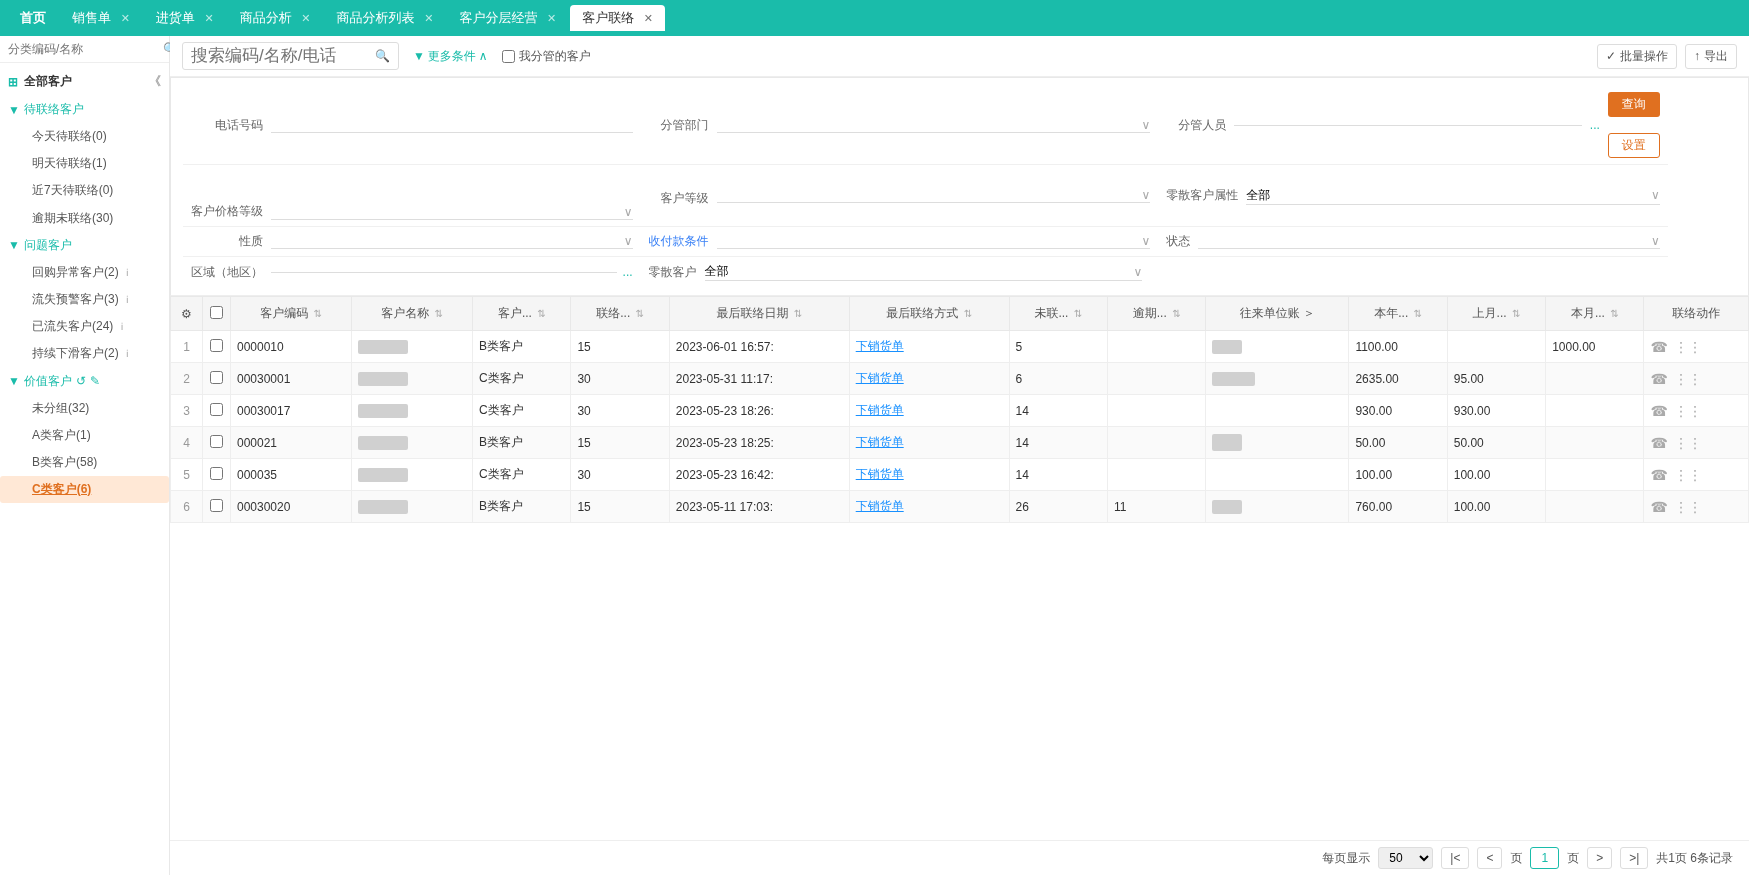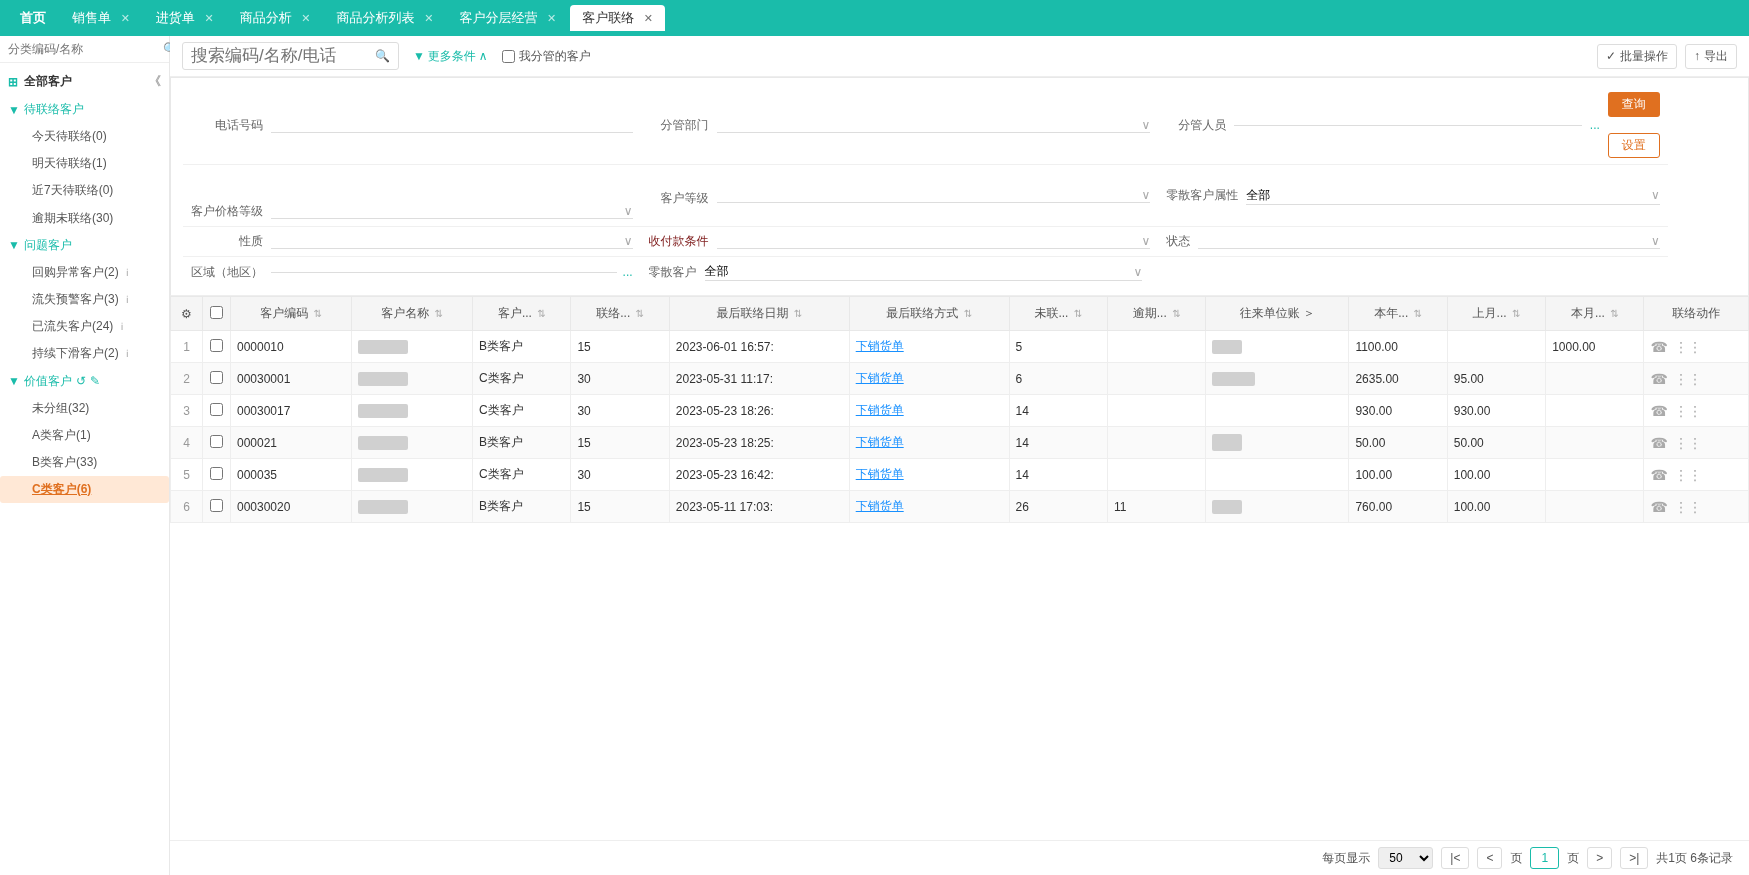--- a/index.html
+++ b/index.html
@@ -114,21 +114,21 @@
       <div class="sidebar-item">持续下滑客户(2) <span class="info-icon">ℹ</span></div>
 
       <div class="sidebar-section-title">
         <span class="arrow">▼</span>
         <span>价值客户</span>
         <span style="margin-left:4px; color:#1abcaa; cursor:pointer;">↺</span>
         <span style="margin-left:4px; color:#1abcaa; cursor:pointer;">✎</span>
       </div>
       <div class="sidebar-item">未分组(32)</div>
       <div class="sidebar-item">A类客户(1)</div>
-      <div class="sidebar-item">B类客户(33)</div>
+      <div class="sidebar-item">B类客户(58)</div>
       <div class="sidebar-item active">C类客户(6)</div>
     </div>
   </div>
 
   <div class="main-area">
 
     <div class="toolbar">
       <div class="search-box">
         <input type="text" style="width: 180px;" placeholder="搜索编码/名称/电话">
         <span style="color:#aaa;">🔍</span>
@@ -170,21 +170,21 @@
       <div style="display:flex; align-items:center; width:calc(33.33% - 8px); padding:6px 8px; border-bottom:1px solid #f0f0f0;">
         <span style="width:60px; color:#666; text-align:right; flex-shrink:0;">分管人员</span>
         <div style="flex:1; border-bottom:1px solid #ddd; margin-left:8px;"></div>
         <span style="color:#1abcaa; margin-left:8px; cursor:pointer;">...</span>
         <div style="margin-left:8px; display:flex; flex-direction:column; gap:16px;">
           <button style="background:#e07020; color:#fff; border:none; border-radius:3px; padding:4px 14px; cursor:pointer; font-size:12px;">查询</button>
           <button style="background:#fff; color:#e07020; border:1px solid #e07020; border-radius:3px; padding:3px 10px; cursor:pointer; font-size:12px;">设置</button>
         </div>
       </div>
 
-      <div style="display:flex; align-items:center; width:calc(33.33% - 60px); padding:6px 8px; border-bottom:1px solid #f0f0f0;margin-top:32px;">
+      <div style="display:flex; align-items:flex-end; width:calc(33.33% - 60px); padding:6px 8px; border-bottom:1px solid #f0f0f0;margin-top:32px;">
         <span style="width:72px; color:#666; text-align:right; flex-shrink:0;">客户价格等级</span>
         <div style="flex:1; display:flex; align-items:center; justify-content:space-between; border-bottom:1px solid #ddd; margin-left:8px; cursor:pointer;">
           <span></span>
           <span style="color:#aaa;">∨</span>
         </div>
       </div>
       <div style="display:flex; align-items:center; width:33.33%; padding:6px 8px; border-bottom:1px solid #f0f0f0;">
         <span style="width:60px; color:#666; text-align:right; flex-shrink:0;margin-top:6px;">客户等级</span>
         <div style="flex:1; display:flex; align-items:center; justify-content:space-between; border-bottom:1px solid #ddd; margin-left:8px; cursor:pointer;">
           <span></span>
@@ -200,21 +200,21 @@
       </div>
 
       <div style="display:flex; align-items:center; width:calc(33.33% - 60px); padding:6px 8px; border-bottom:1px solid #f0f0f0;">
         <span style="width:72px; color:#666; text-align:right; flex-shrink:0;">性质</span>
         <div style="flex:1; display:flex; align-items:center; justify-content:space-between; border-bottom:1px solid #ddd; margin-left:8px; cursor:pointer;">
           <span></span>
           <span style="color:#aaa;">∨</span>
         </div>
       </div>
       <div style="display:flex; align-items:center; width:33.33%; padding:6px 8px; border-bottom:1px solid #f0f0f0;">
-        <span style="width:60px; color:#7f1d1d; text-align:right; flex-shrink:0;">收付款条件</span>
+        <span style="width:60px; color:#3b82f6; text-align:right; flex-shrink:0;">收付款条件</span>
         <div style="flex:1; display:flex; align-items:center; justify-content:space-between; border-bottom:1px solid #ddd; margin-left:8px; cursor:pointer;">
           <span></span>
           <span style="color:#aaa;">∨</span>
         </div>
       </div>
       <div style="display:flex; align-items:center; width:calc(33.33% - 8px); padding:6px 8px; border-bottom:1px solid #f0f0f0;">
         <span style="color:#666; flex-shrink:0;">状态</span>
         <div style="flex:1; display:flex; align-items:center; justify-content:space-between; border-bottom:1px solid #ddd; margin-left:8px; cursor:pointer;">
           <span></span>
           <span style="color:#aaa;">∨</span>

